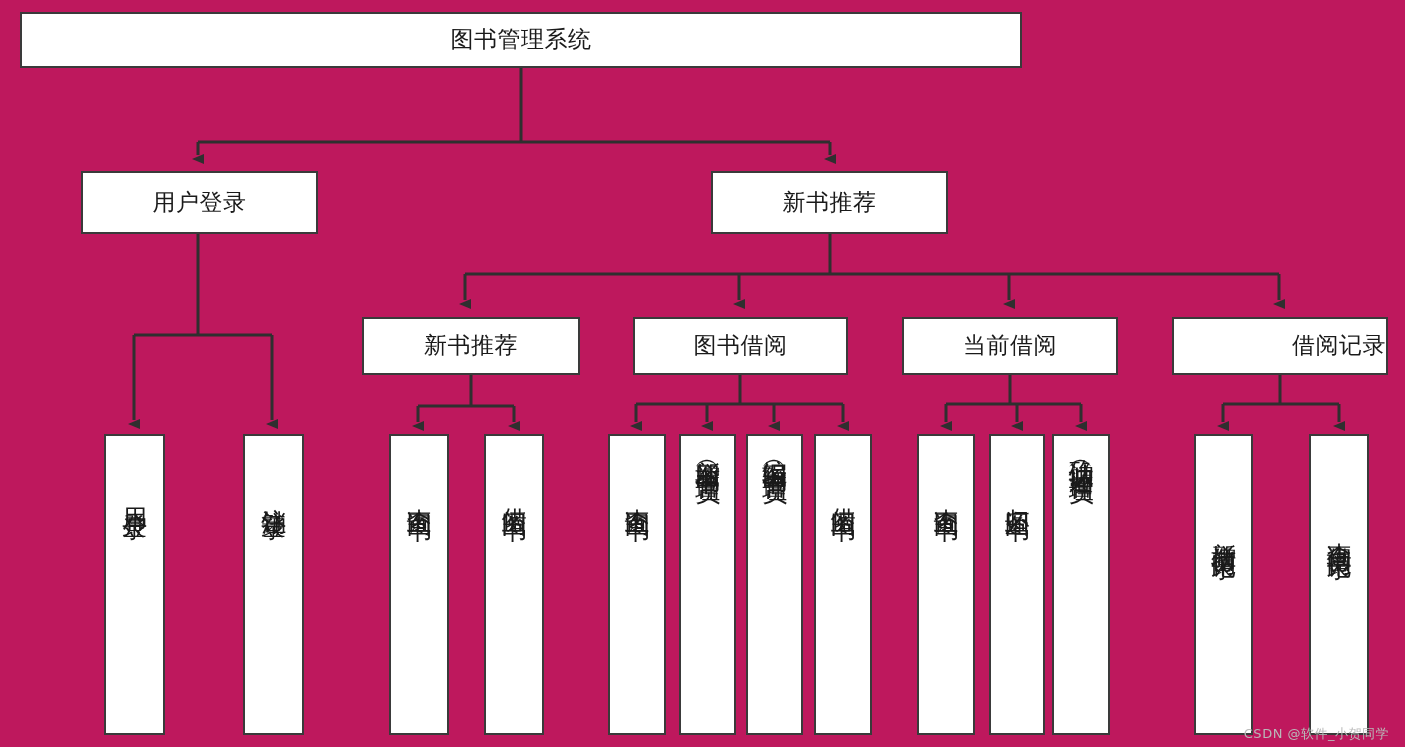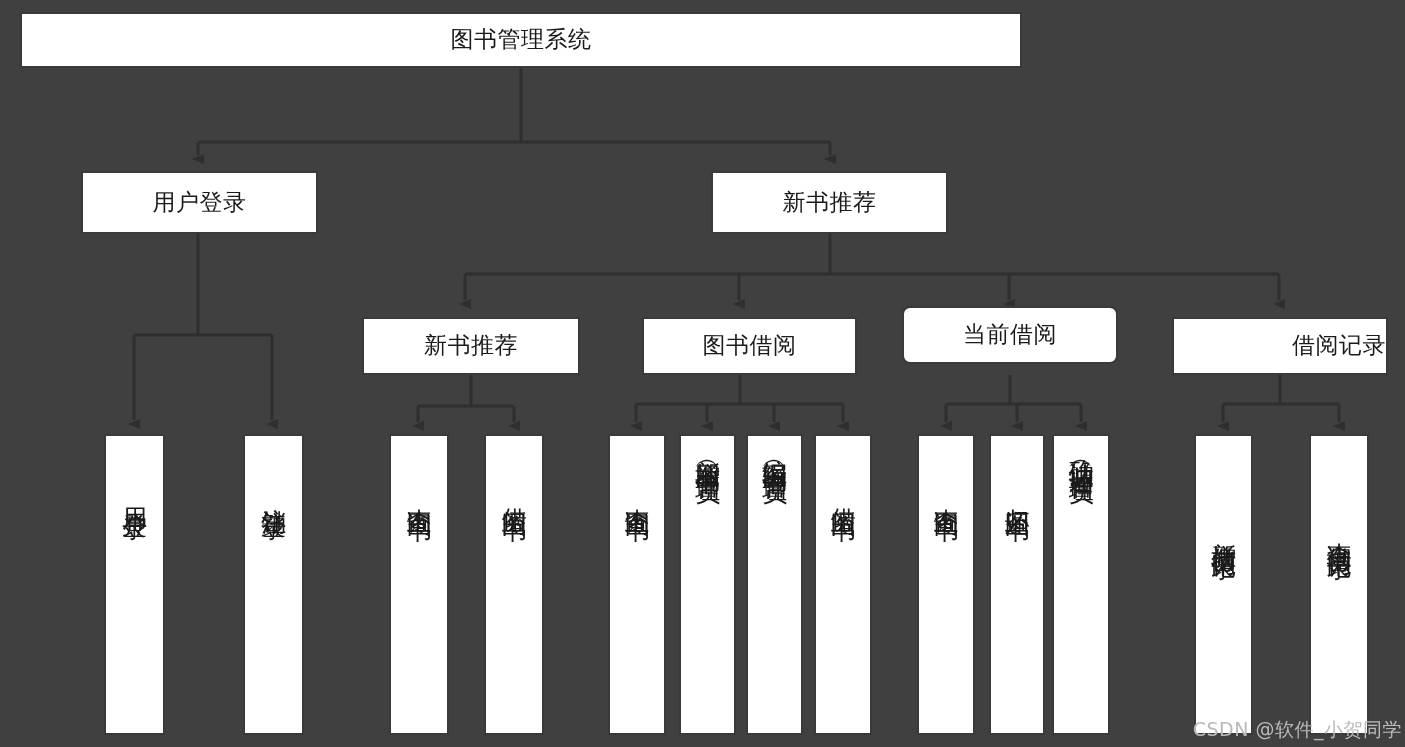--- a/index.html
+++ b/index.html
@@ -10,21 +10,21 @@
   body {
     width: 1405px;
     height: 747px;
     font-family: "DejaVu Sans", "Liberation Sans", sans-serif;
     overflow: hidden;
   }
   #diagram-root {
     position: relative;
     width: 1405px;
     height: 747px;
-    background: #404040;
+    background: #be185d;
   }
   svg.connectors {
     position: absolute;
     left: 0;
     top: 0;
     width: 1405px;
     height: 747px;
     pointer-events: none;
   }
   .node {
@@ -65,23 +65,23 @@
     padding-top: 4px;
   }
   .node.vertical.mid-text {
     padding-top: 52px;
   }
   .node.vertical.low-text {
     padding-top: 86px;
   }
   .watermark {
     position: absolute;
-    right: 3px;
+    right: 16px;
     bottom: 4px;
-    font-size: 19px;
+    font-size: 13px;
     color: #b9b9b9;
     letter-spacing: 0.5px;
     z-index: 3;
     white-space: pre;
   }
 </style>
 </head>
 <body>
 
 <div id="diagram-root">
@@ -144,24 +144,24 @@
   <div class="node horizontal" style="left:81px; top:171px; width:237px; height:63px;">
     <span class="node-label">用户登录</span>
   </div>
   <div class="node horizontal" style="left:711px; top:171px; width:237px; height:63px;">
     <span class="node-label">新书推荐</span>
   </div>
 
   <div class="node horizontal" style="left:362px; top:317px; width:218px; height:58px;">
     <span class="node-label">新书推荐</span>
   </div>
-  <div class="node horizontal" style="left:633px; top:317px; width:215px; height:58px;margin-left:9px;">
+  <div class="node horizontal" style="left:633px; top:317px; width:215px; height:58px;">
     <span class="node-label">图书借阅</span>
   </div>
-  <div class="node horizontal" style="left:902px; top:306px; width:216px; height:58px;border-radius:8px;">
+  <div class="node horizontal" style="left:902px; top:317px; width:216px; height:58px;">
     <span class="node-label">当前借阅</span>
   </div>
   <div class="node horizontal" style="left:1172px; top:317px; width:216px; height:58px;justify-content:flex-end;">
     <span class="node-label">借阅记录</span>
   </div>
 
   <div class="node vertical mid-text" style="left:104px; top:434px; width:61px; height:301px;">
     <span class="node-label">用户登录</span>
   </div>
   <div class="node vertical mid-text" style="left:243px; top:434px; width:61px; height:301px;">

